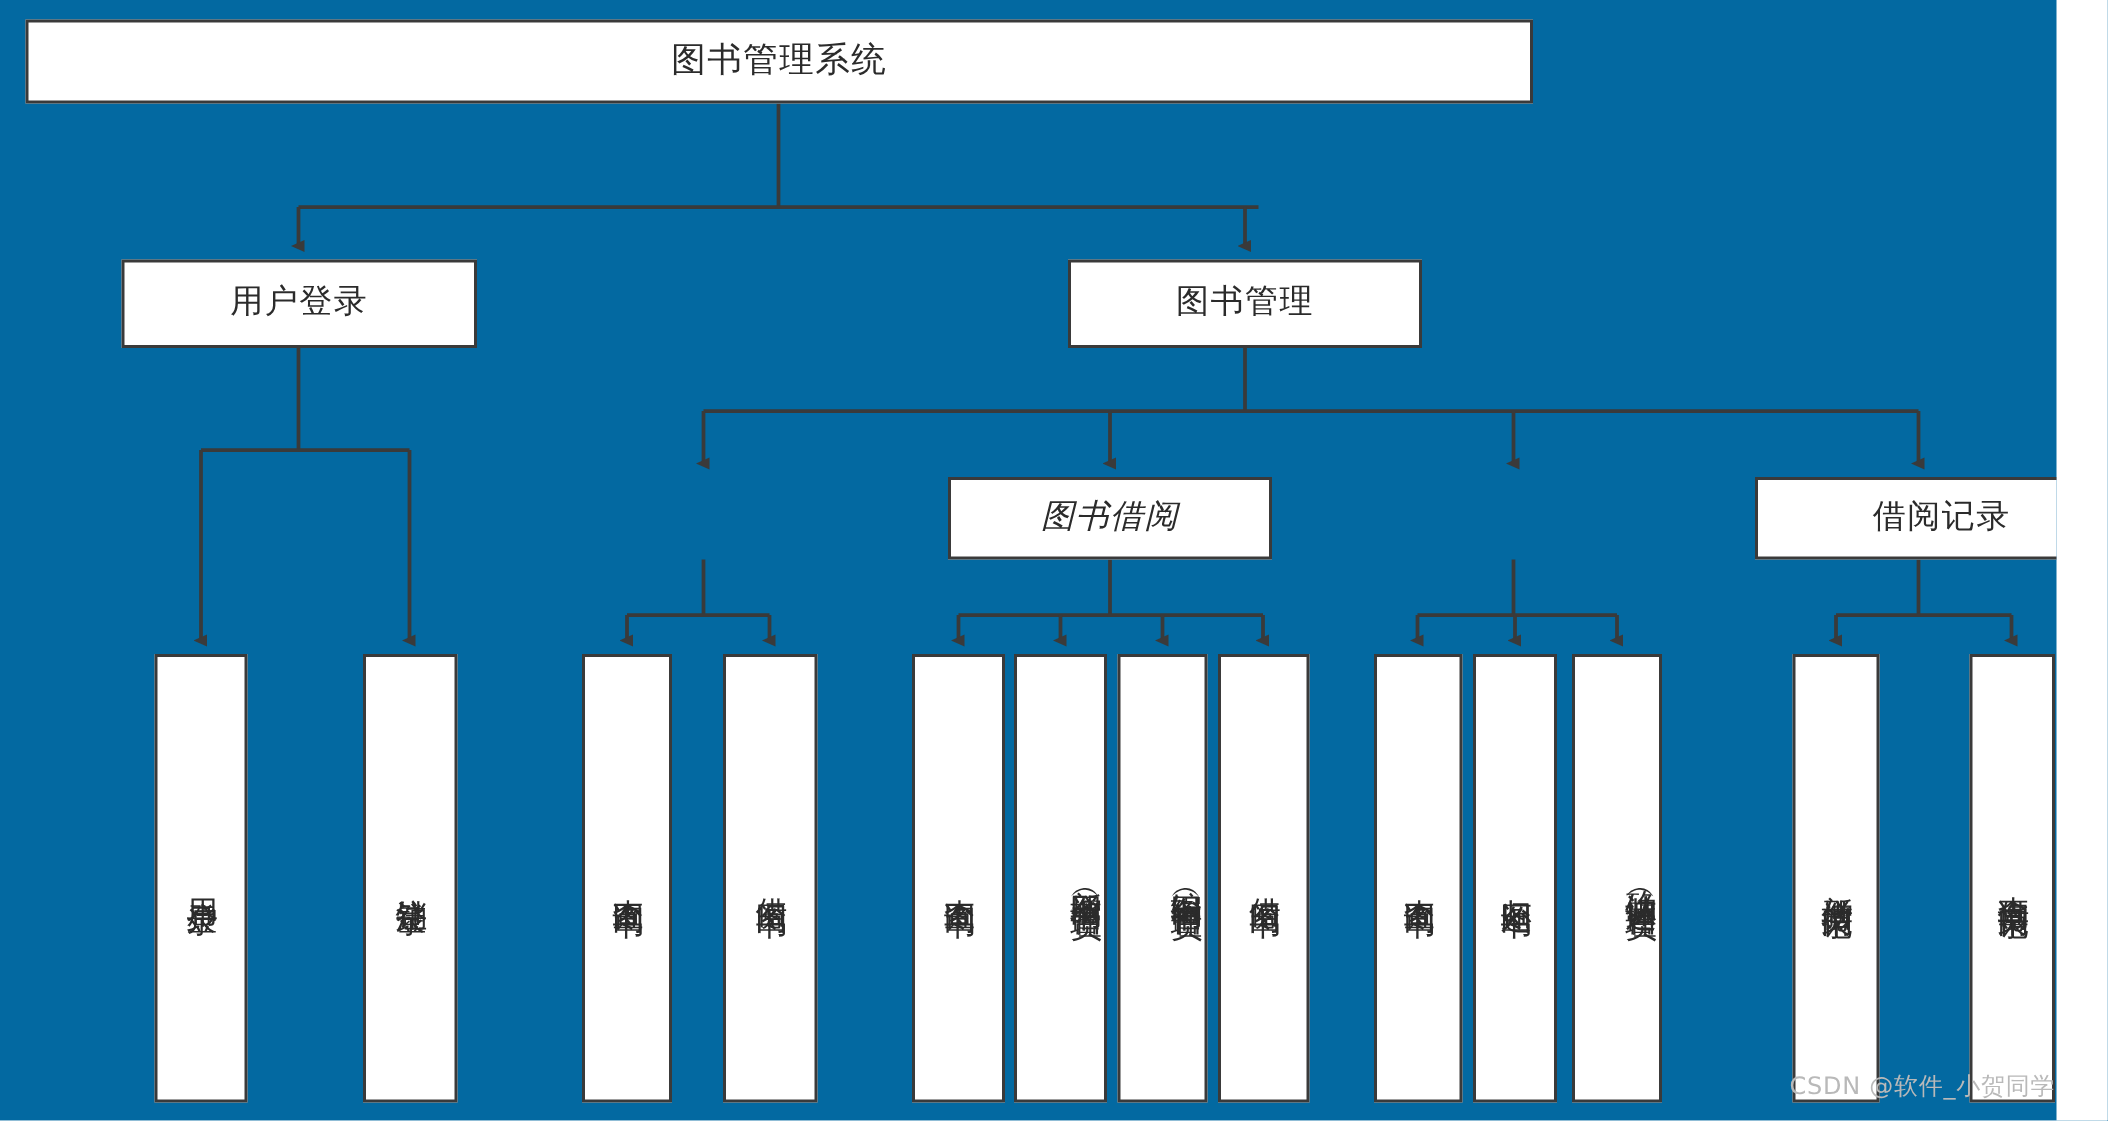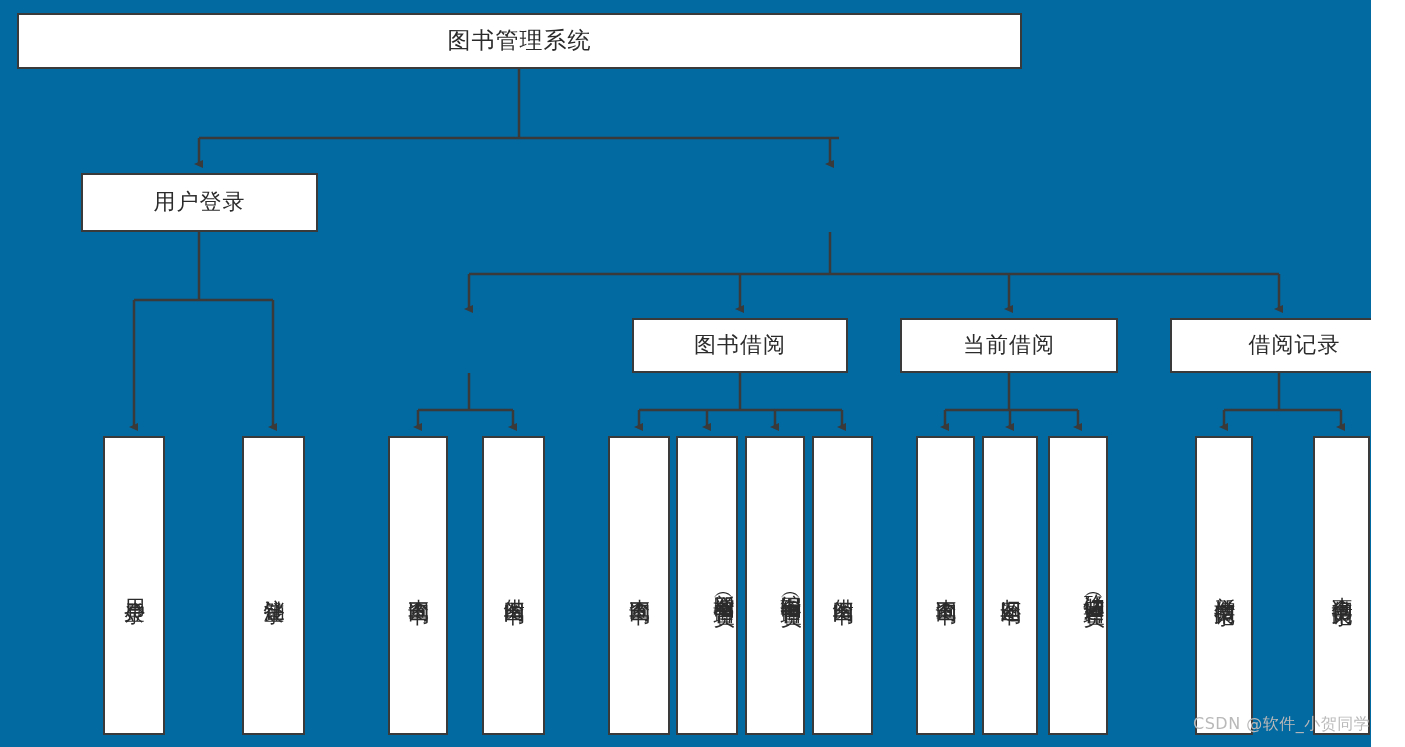--- a/index.html
+++ b/index.html
@@ -121,26 +121,26 @@
     </g>
   </svg>
 
   <div class="node horiz" id="root-node" style="left:17px; top:13px; width:1005px; height:56px;">
     <span>图书管理系统</span>
   </div>
 
   <div class="node horiz" style="left:81px; top:173px; width:237px; height:59px;">
     <span>用户登录</span>
   </div>
+  <div class="node horiz" style="left:712px; top:173px; width:236px; height:59px;">
+    <span>图书管理</span>
+  </div>
 
-  <div class="node horiz" style="left:632px; top:318px; width:216px; height:55px;">
+  <div class="node horiz" style="left:632px; top:318px; width:216px; height:55px;font-style:italic;">
     <span>图书借阅</span>
-  </div>
-  <div class="node horiz" style="left:900px; top:318px; width:218px; height:55px;">
-    <span>当前借阅</span>
   </div>
   <div class="node horiz" style="left:1170px; top:318px; width:218px; height:55px;padding-left:31px;">
     <span>借阅记录</span>
   </div>
 
   <div class="node vert tall" style="left:103px; top:436px; width:62px; height:299px;">
     <span>用户登录</span>
   </div>
   <div class="node vert tall" style="left:242px; top:436px; width:63px; height:299px;">
     <span>注销登录</span>

